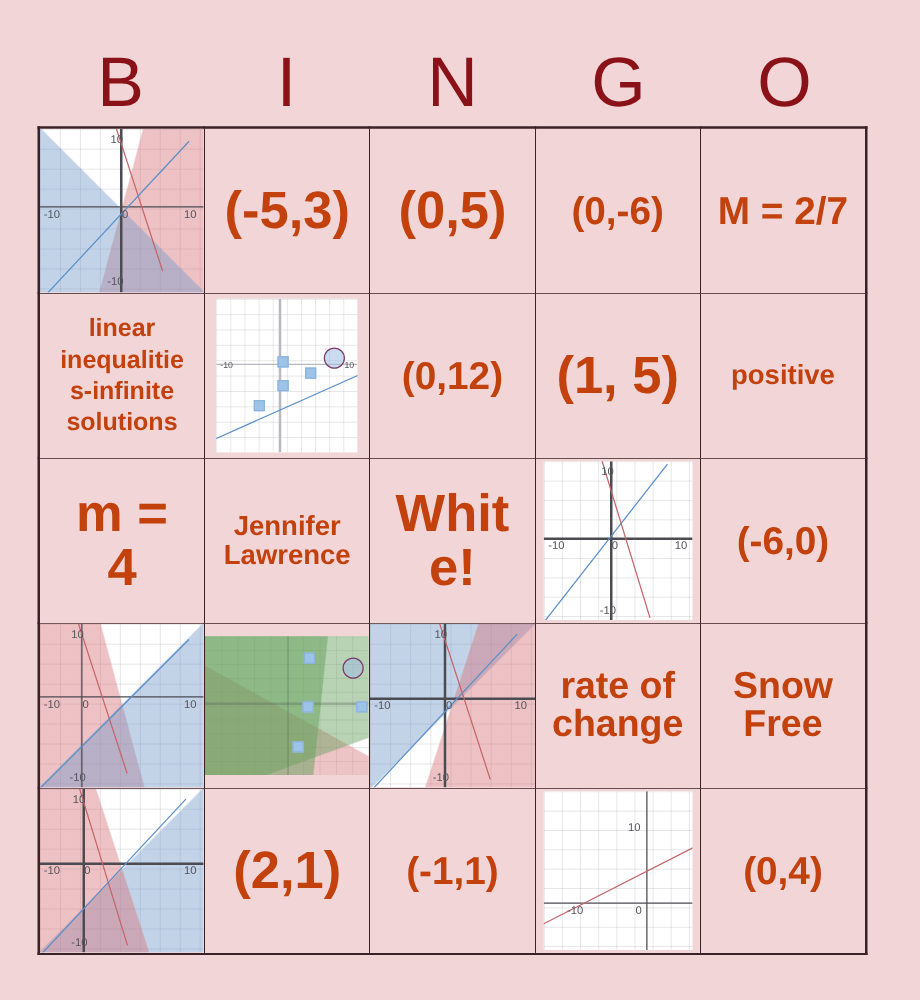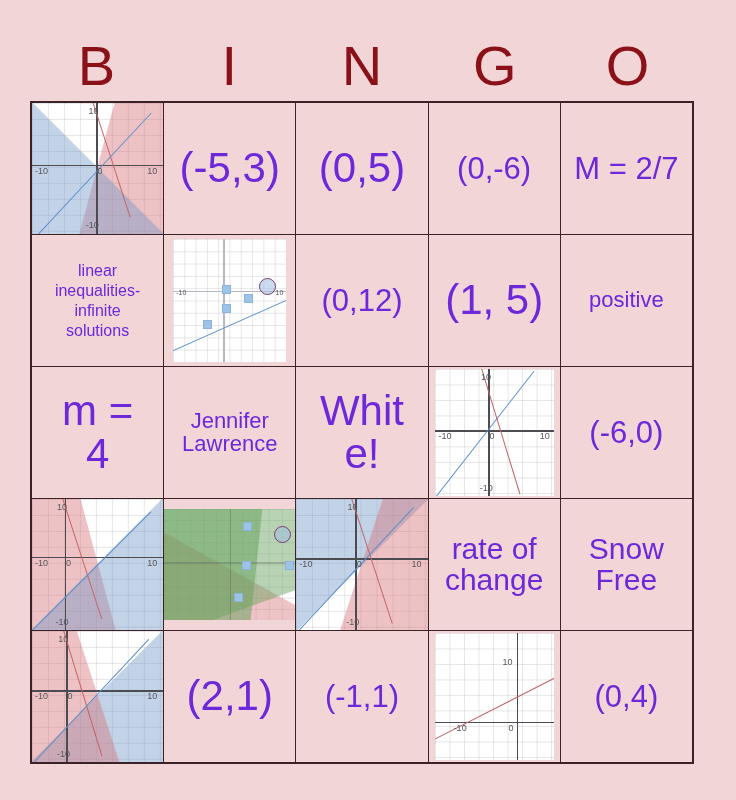--- a/index.html
+++ b/index.html
@@ -54,30 +54,31 @@
     height: 131px;
     padding: 0;
     vertical-align: middle;
     text-align: center;
     background: #f1d5d7;
     overflow: hidden;
     position: relative;
   }
   .txt {
     display: block;
-    color: #6d28d9;
+    color: #c2410c;
     padding: 0 13px;
     line-height: 1.02;
     word-wrap: break-word;
+    font-weight: bold;
   }
   .s-xl { font-size: 42px; }
   .s-lg { font-size: 31px; }
   .s-md { font-size: 30px; text-align: center; }
   .s-sm { font-size: 22px; }
-  .s-xs { font-size: 16px; line-height: 1.25; }
+  .s-xs { font-size: 20px; line-height: 1.25; }
 
   
   .graph {
     position: absolute;
     background: #ffffff;
     overflow: hidden;
   }
   .g-full { left: 0; top: 0; right: 0; bottom: 0; }
   .g-inset { left: 9px; top: 4px; right: 9px; bottom: 4px; }
   .g-inset2 { left: 6px; top: 2px; right: 6px; bottom: 2px; }

